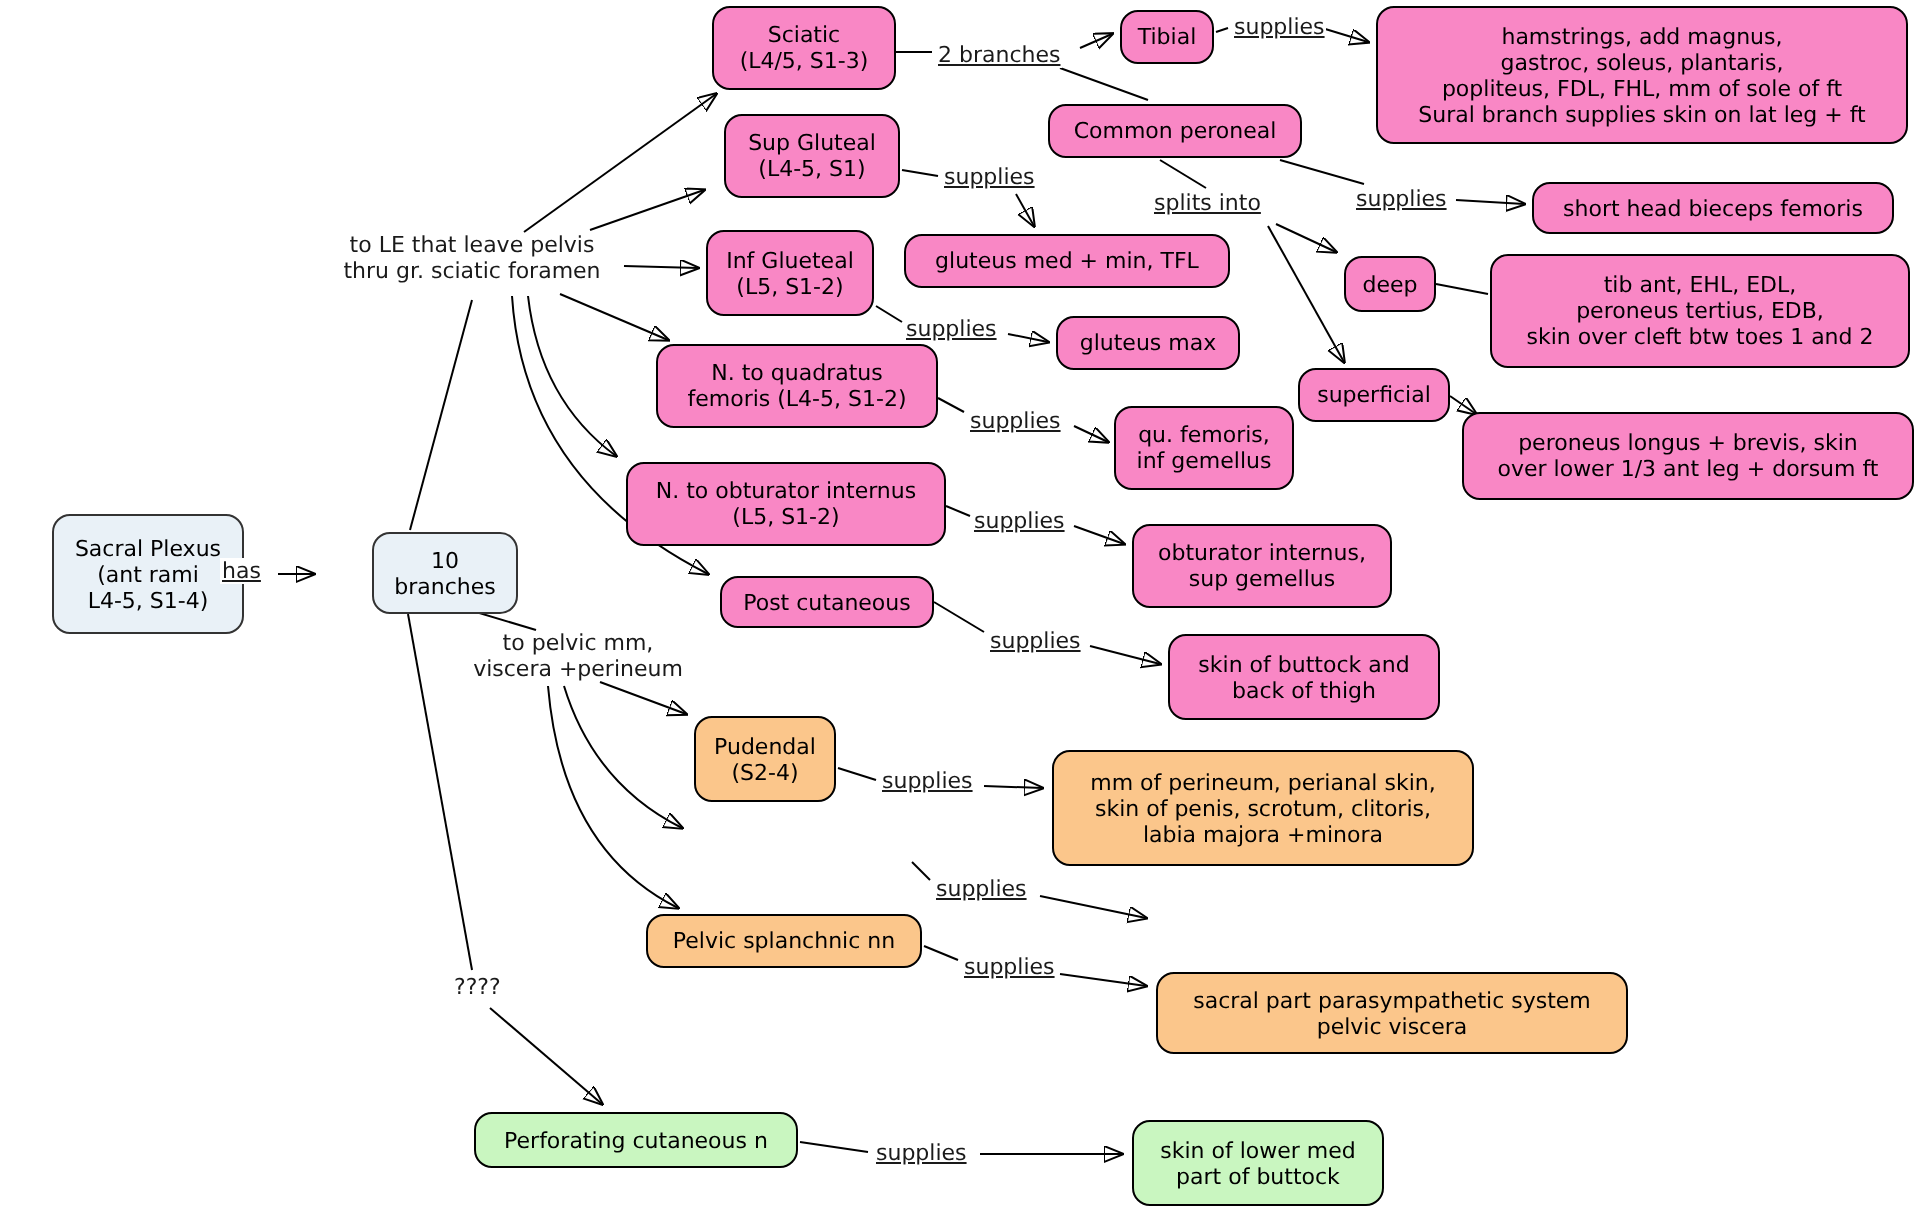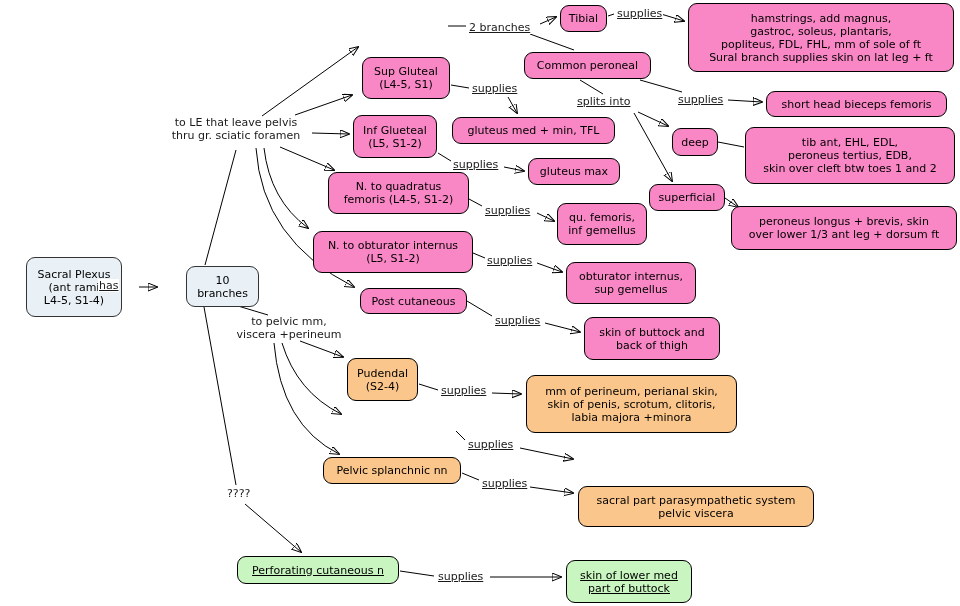--- a/index.html
+++ b/index.html
@@ -5,21 +5,21 @@
   html,body{margin:0;padding:0;background:#fff;}
   #canvas{position:relative;width:960px;height:606px;background:#fff;overflow:hidden;
           font-family:"DejaVu Sans","Liberation Sans",sans-serif;}
   .wires{position:absolute;left:0;top:0;pointer-events:none;}
   .wires line,.wires path{stroke:var(--color-line,#000);stroke-width:1;fill:none;}
   .node{position:absolute;box-sizing:border-box;display:flex;align-items:center;justify-content:center;
         text-align:center;border:1px solid #000;border-radius:9px;padding:2px 4px;
         font-size:11px;line-height:13px;color:#000;white-space:pre-line;}
   .pink{background:var(--color-pink,#f987c5);}
   .orange{background:var(--color-orange,#fbc68b);}
-  .green{background:var(--color-green,#c9f6c0);text-decoration:underline;}
+  .green{background:var(--color-green,#c9f6c0);}
   .blue{background:var(--color-blue,#e9f1f7);border-color:#333;margin-left:24px;}
   .junction{position:absolute;text-align:center;font-size:11px;line-height:13px;color:#1a1a1a;white-space:pre-line;}
   .edge-label{position:absolute;font-size:11px;line-height:13px;color:#1a1a1a;background:#fff;padding:0 1px;text-decoration:underline;}
 </style>
 </head>
 <body>
 
 <div id="canvas">
 
   <svg class="wires" width="960" height="606">
@@ -99,35 +99,37 @@
 L4-5, S1-4)</div>
   <div class="node blue" style="left:162px;top:266px;width:73px;height:41px">10
 branches</div>
 
   <div class="junction" style="left:161px;top:116px;width:150px">to LE that leave pelvis
 thru gr. sciatic foramen</div>
   <div class="junction" style="left:230px;top:315px;width:118px">to pelvic mm,
 viscera +perineum</div>
   <div class="junction" style="left:227px;top:487px">????</div>
 
-  <div class="edge-label" style="left:98px;top:279px">has</div>
+  <div class="edge-label" style="left:110px;top:279px">has</div>
   <div class="edge-label" style="left:468px;top:21px">2 branches</div>
   <div class="edge-label" style="left:616px;top:7px">supplies</div>
   <div class="edge-label" style="left:471px;top:82px">supplies</div>
   <div class="edge-label" style="left:576px;top:95px">splits into</div>
   <div class="edge-label" style="left:677px;top:93px">supplies</div>
   <div class="edge-label" style="left:452px;top:158px">supplies</div>
   <div class="edge-label" style="left:484px;top:204px">supplies</div>
   <div class="edge-label" style="left:486px;top:254px">supplies</div>
   <div class="edge-label" style="left:494px;top:314px">supplies</div>
   <div class="edge-label" style="left:440px;top:384px">supplies</div>
   <div class="edge-label" style="left:467px;top:438px">supplies</div>
   <div class="edge-label" style="left:481px;top:477px">supplies</div>
   <div class="edge-label" style="left:437px;top:570px">supplies</div>
 
+  <div class="node pink" style="left:356px;top:3px;width:92px;height:42px">Sciatic
+(L4/5, S1-3)</div>
   <div class="node pink" style="left:560px;top:5px;width:47px;height:27px">Tibial</div>
   <div class="node pink" style="left:688px;top:3px;width:266px;height:69px">hamstrings, add magnus,
 gastroc, soleus, plantaris,
 popliteus, FDL, FHL, mm of sole of ft
 Sural branch supplies skin on lat leg + ft</div>
   <div class="node pink" style="left:362px;top:57px;width:88px;height:42px">Sup Gluteal
 (L4-5, S1)</div>
   <div class="node pink" style="left:524px;top:52px;width:127px;height:27px">Common peroneal</div>
   <div class="node pink" style="left:766px;top:91px;width:181px;height:26px">short head bieceps femoris</div>
   <div class="node pink" style="left:353px;top:115px;width:84px;height:43px">Inf Glueteal

